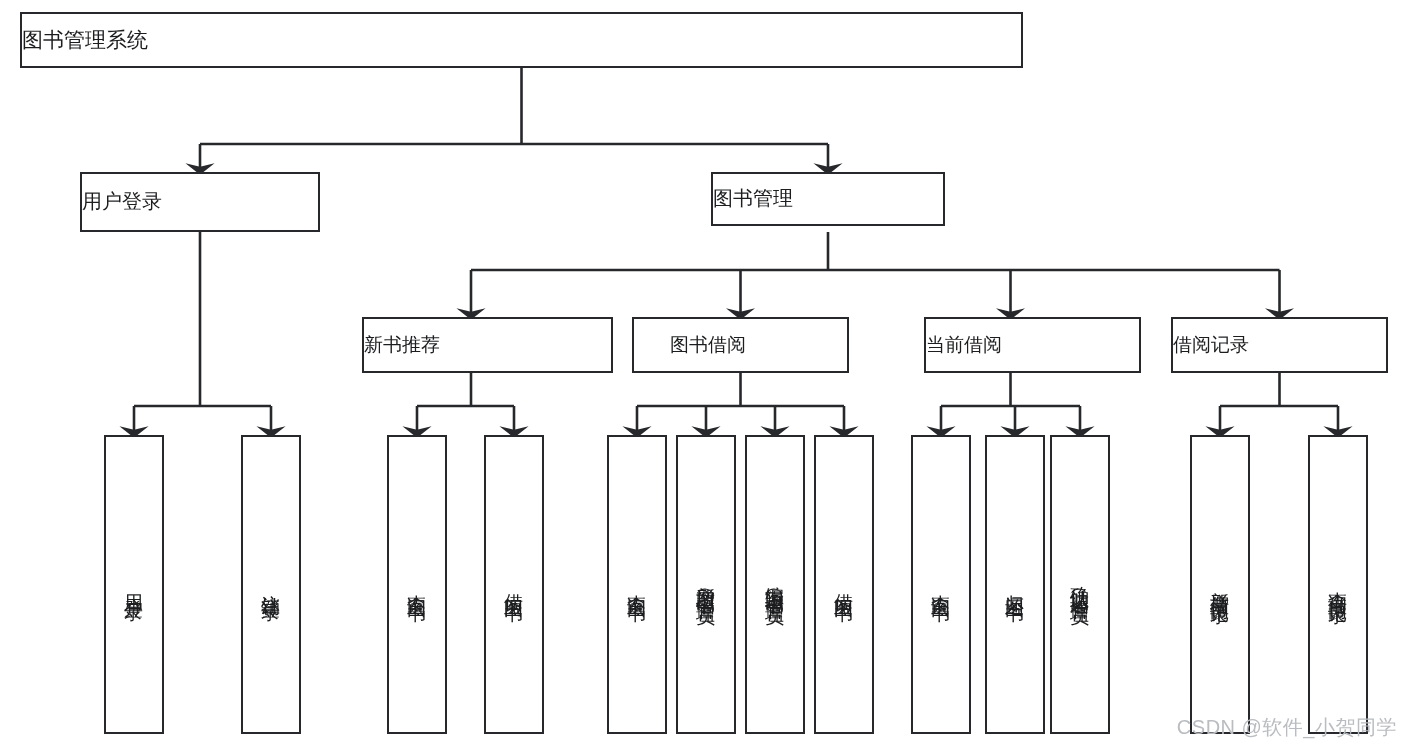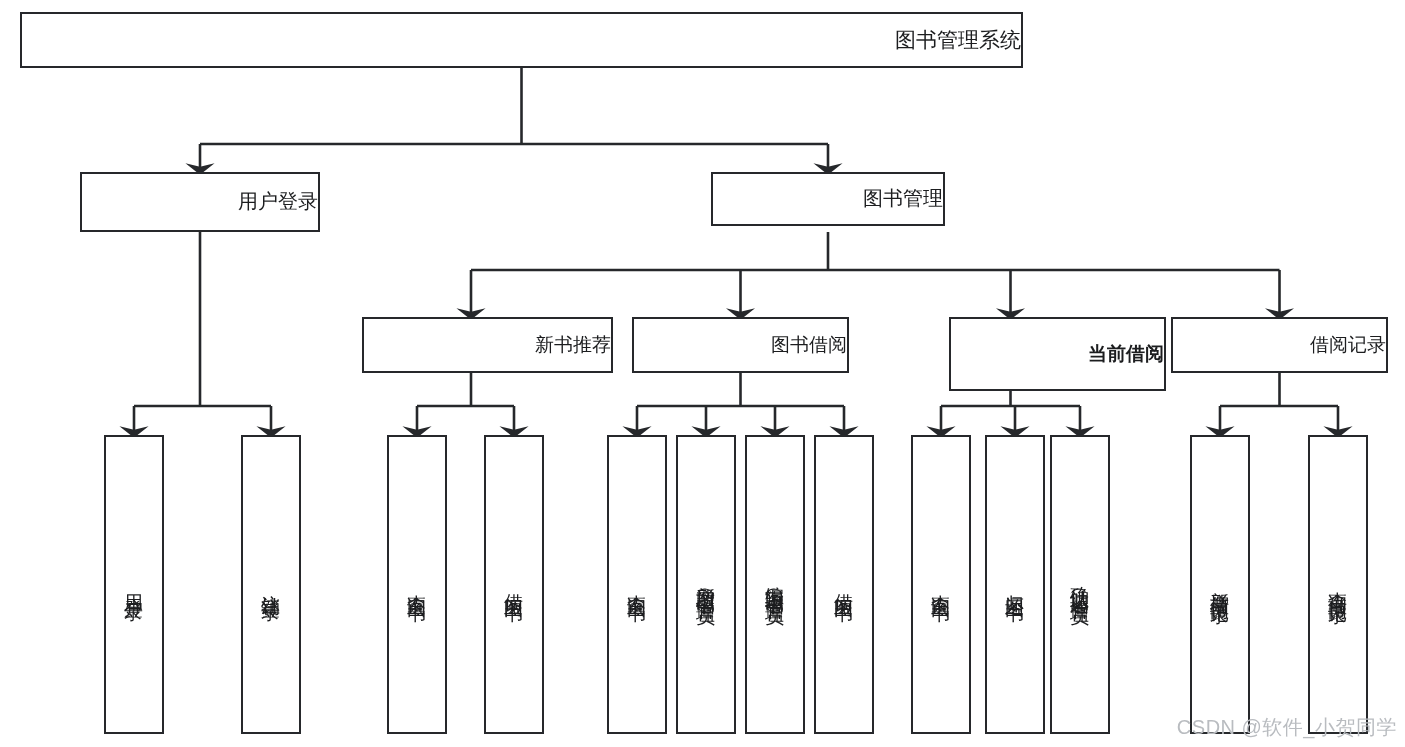--- a/index.html
+++ b/index.html
@@ -26,21 +26,21 @@
     height: 747px;
     pointer-events: none;
   }
   .node {
     position: absolute;
     box-sizing: border-box;
     background: #ffffff;
     border: 2px solid #26282b;
     display: flex;
     align-items: center;
-    justify-content: flex-end;
+    justify-content: flex-start;
     color: #1c1d1f;
     z-index: 2;
   }
   .node .label {
     display: block;
     text-align: center;
     line-height: 1.28;
     white-space: nowrap;
   }
   .node.root .label { font-size: 21px; }
@@ -126,21 +126,21 @@
       </div>
       <div class="node lvl2" style="left: 711px; top: 172px; width: 234px; height: 54px;">
         <span class="label">图书管理</span>
       </div>
       <div class="node lvl3" style="left: 362px; top: 317px; width: 251px; height: 56px;">
         <span class="label">新书推荐</span>
       </div>
       <div class="node lvl3" style="left: 632px; top: 317px; width: 217px; height: 56px; padding-left: 36px;">
         <span class="label">图书借阅</span>
       </div>
-      <div class="node lvl3" style="left: 949px; top: 317px; width: 217px; height: 74px; font-weight: bold;">
+      <div class="node lvl3" style="left: 924px; top: 317px; width: 217px; height: 56px;">
         <span class="label">当前借阅</span>
       </div>
       <div class="node lvl3" style="left: 1171px; top: 317px; width: 217px; height: 56px;">
         <span class="label">借阅记录</span>
       </div>
       <div class="node leaf" style="left: 104px; top: 435px; width: 60px; height: 299px;">
         <span class="label">用户登录</span>
       </div>
       <div class="node leaf" style="left: 241px; top: 435px; width: 60px; height: 299px;">
         <span class="label">注销登录</span>

